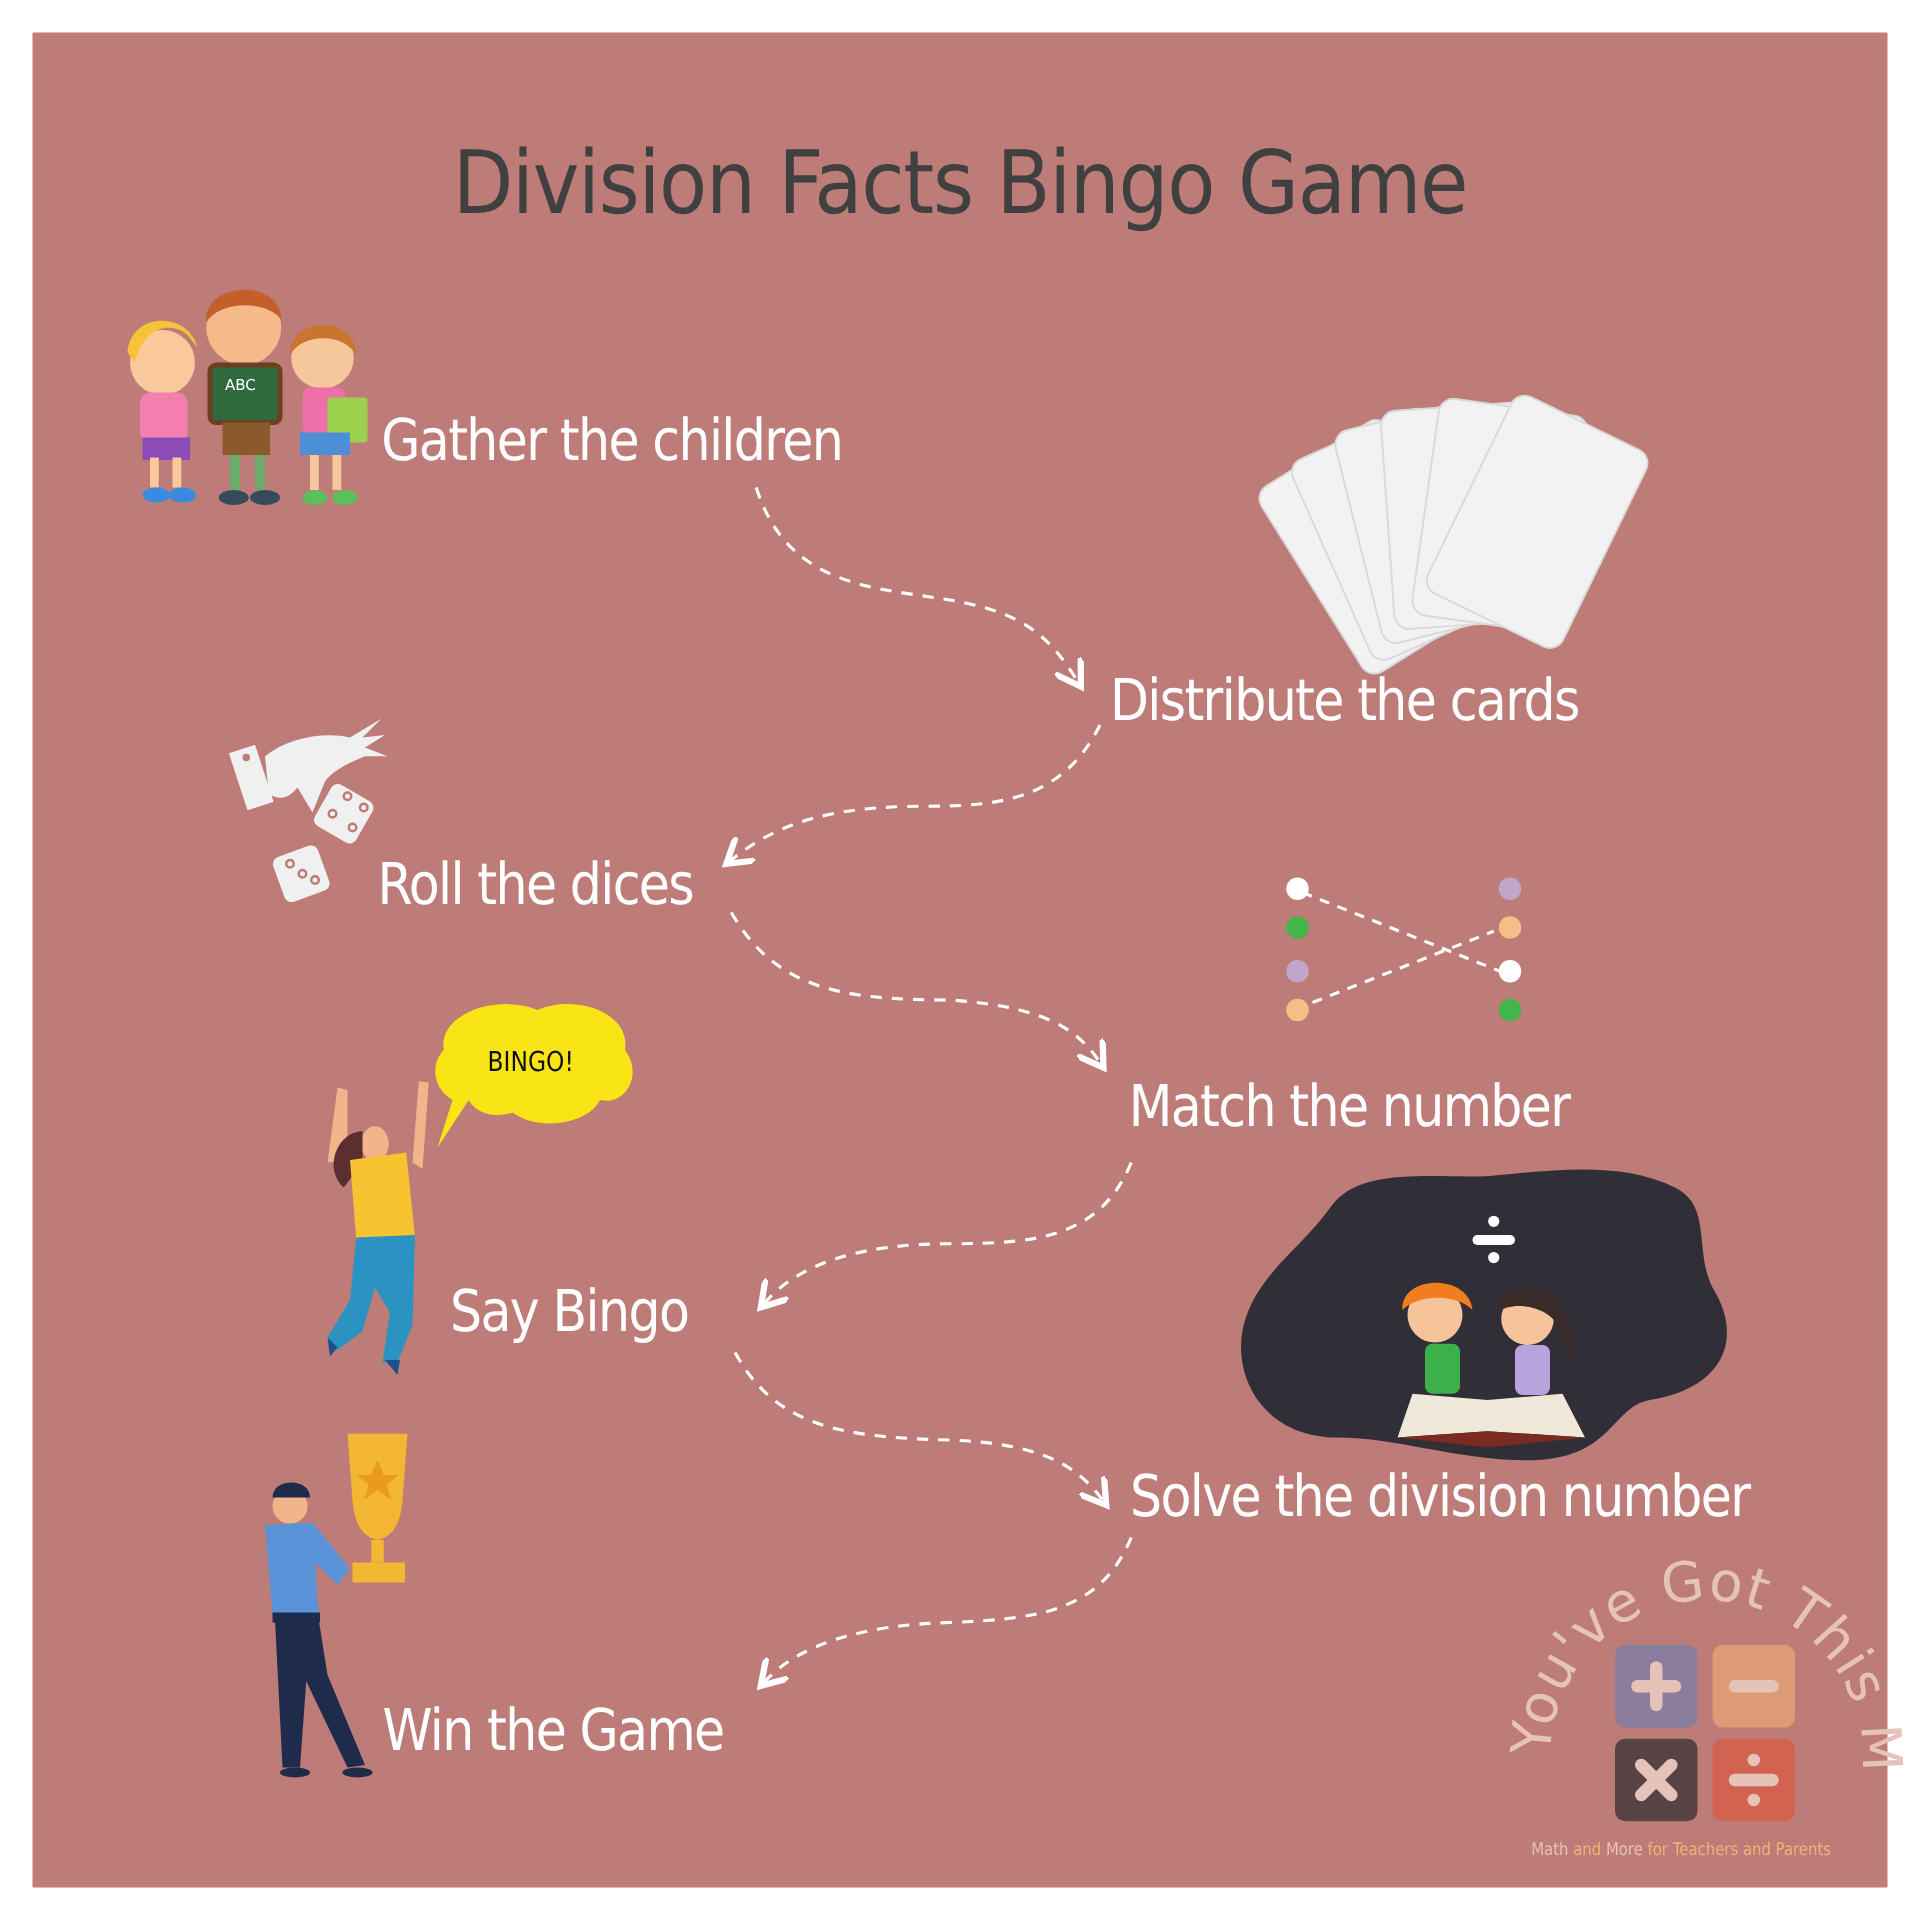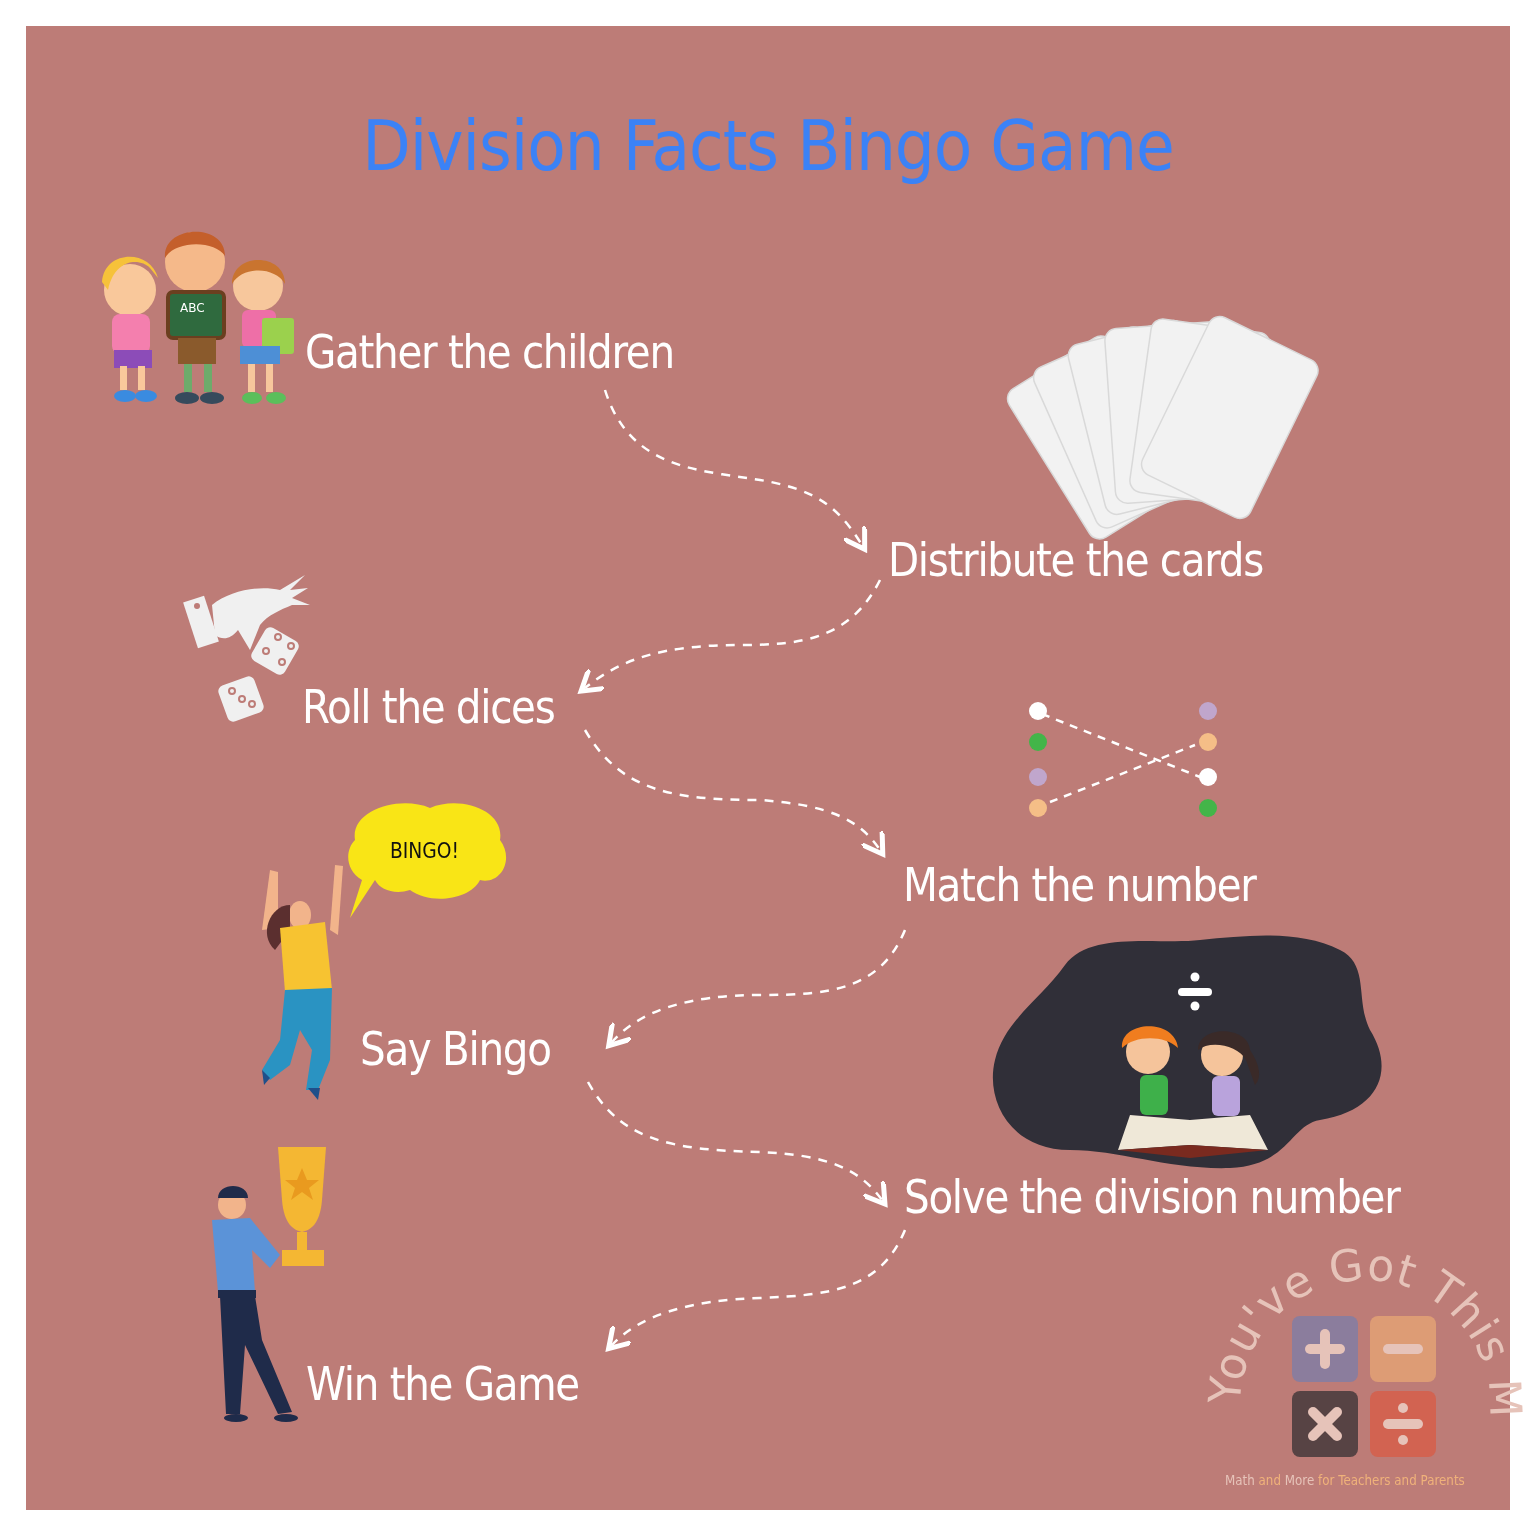--- a/index.html
+++ b/index.html
@@ -1,18 +1,18 @@
 <!DOCTYPE html>
 <html><head>
 <meta charset="utf-8">
 <style>
   html,body{margin:0;padding:0;}
   body{width:1536px;height:1536px;background:#ffffff;position:relative;overflow:hidden;font-family:"DejaVu Sans",sans-serif;}
   #panel{position:absolute;left:26px;top:26px;width:1484px;height:1484px;background:#bd7c77;}
-  .title{position:absolute;left:0;width:1536px;top:105px;text-align:center;color:#3b82f6;font-size:70px;font-family:"DejaVu Sans Condensed","DejaVu Sans",sans-serif;letter-spacing:-1px;}
+  .title{position:absolute;left:0;width:1536px;top:105px;text-align:center;color:#404040;font-size:70px;font-family:"DejaVu Sans Condensed","DejaVu Sans",sans-serif;letter-spacing:-1px;}
   .step{position:absolute;color:#fff;font-size:46px;white-space:nowrap;font-family:"DejaVu Sans",sans-serif;letter-spacing:-1.5px;transform:scaleX(0.88);transform-origin:left center;}
   svg.abs{position:absolute;left:0;top:0;}
   .bubble-text{position:absolute;left:390px;top:838px;font-size:22px;color:#111;font-family:"DejaVu Sans",sans-serif;transform:scaleX(0.85);transform-origin:left center;}
   .logo-tag{position:absolute;left:1225px;top:1472px;font-size:14px;white-space:nowrap;font-family:"DejaVu Sans",sans-serif;transform:scaleX(0.85);transform-origin:left center;}
 </style>
 </head>
 <body>
 
 <div id="panel"></div>
 

